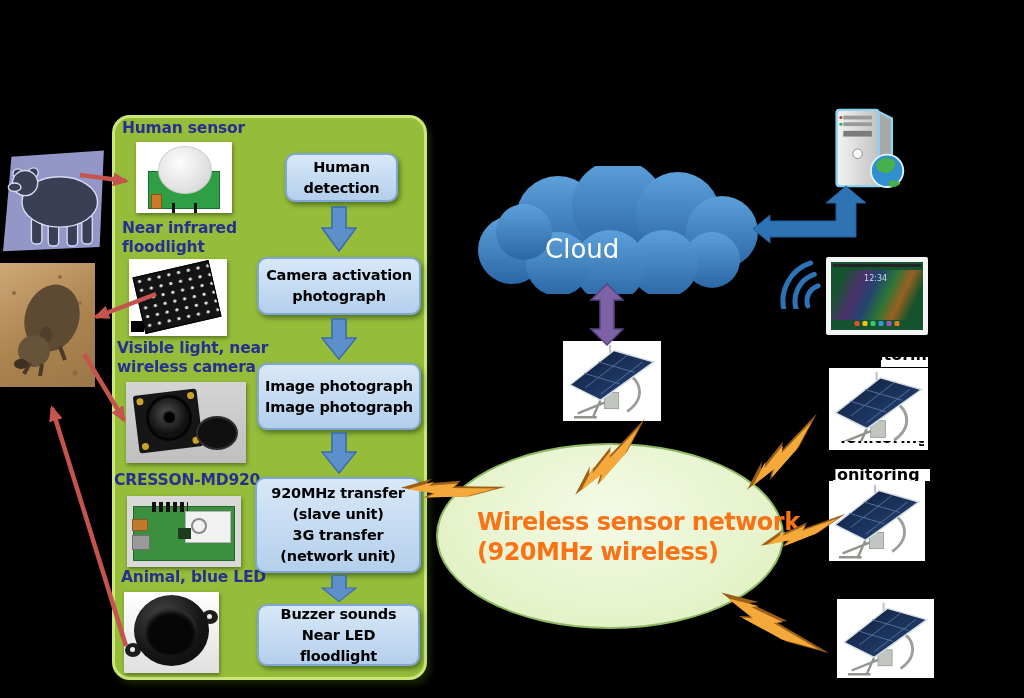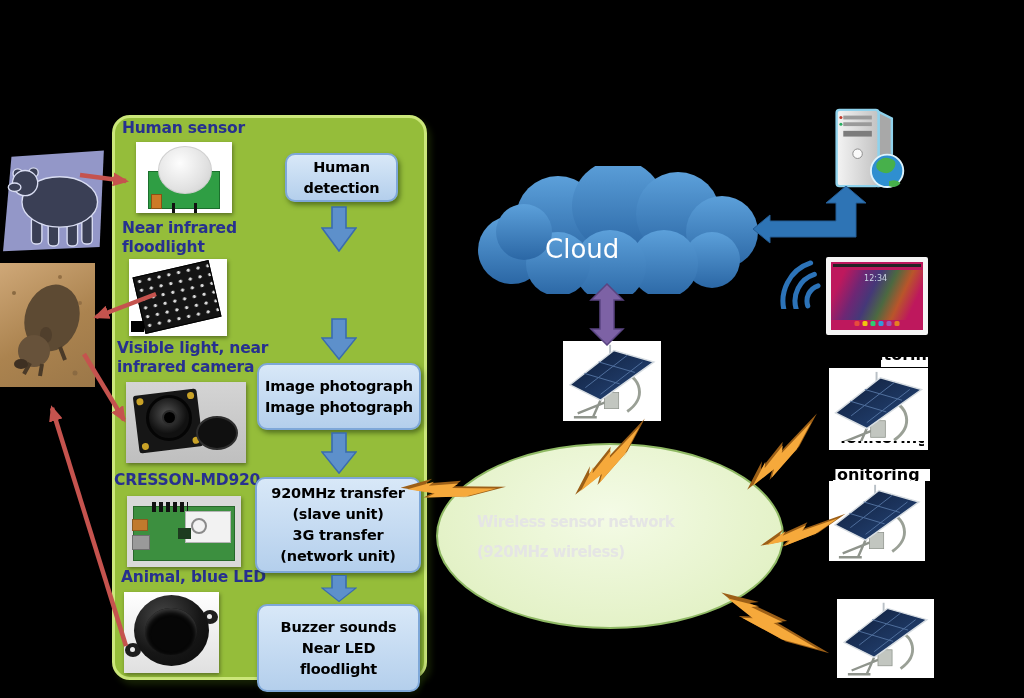--- a/index.html
+++ b/index.html
@@ -17,35 +17,35 @@
   .fbox{position:absolute;background:linear-gradient(#d8e8f8,#b4cfec);border:2px solid #7ea7d8;
     border-radius:10px;box-sizing:border-box;color:#000;font-weight:bold;font-size:14.5px;line-height:21px;
     text-align:center;display:flex;flex-direction:column;justify-content:center;
     box-shadow:2px 3px 5px rgba(20,40,5,.5);letter-spacing:-0.2px;z-index:4;}
   .fbox span{display:block;}
   .flowarrow{position:absolute;z-index:5;}
   
   #wsn-ellipse{position:absolute;left:436px;top:443px;width:348px;height:186px;border-radius:50%;
     background:radial-gradient(ellipse at 50% 38%,#f4fbe6 0%,#e4f2c8 70%,#d9ecba 100%);
     border:2.5px solid #8fb964;box-sizing:border-box;box-shadow:3px 4px 8px rgba(0,0,0,.5);z-index:1;}
-  #wsn-text{position:absolute;left:477px;top:507px;z-index:6;color:#e5e5e5;font-weight:bold;
-    font-size:15px;line-height:30px;letter-spacing:-0.5px;}
+  #wsn-text{position:absolute;left:477px;top:507px;z-index:6;color:#f97316;font-weight:bold;
+    font-size:24px;line-height:30px;letter-spacing:-0.5px;}
   #wsn-text span{display:block;}
   
   #cloud-wrap{position:absolute;left:472px;top:166px;width:288px;height:128px;z-index:8;}
   #cloud-label{position:absolute;left:545px;top:206px;width:120px;text-align:left;color:#fff;
     font-size:26px;font-weight:normal;z-index:9;margin-top:28px;}
   
   .fragwrap{position:absolute;background:#fff;overflow:hidden;z-index:22;}
   .fragtext{position:relative;display:inline-block;color:#000;font-weight:bold;font-size:16px;white-space:nowrap;}
   #frag-system{position:absolute;left:776px;top:643px;color:#000;font-weight:bold;font-size:28px;
     letter-spacing:-0.5px;z-index:24;}
   
   #tablet{position:absolute;left:826px;top:257px;width:92px;height:68px;border:5px solid #f5f5f5;
-    background:#be185d;border-radius:2px;z-index:10;}
+    background:#14532d;border-radius:2px;z-index:10;}
   #tablet .aurora{position:absolute;left:0;top:8px;right:0;bottom:10px;
     background:linear-gradient(115deg,rgba(0,0,0,0) 12%,#5a2a7a 30%,#27407f 44%,#2f7d3a 58%,#b8641e 72%,rgba(0,0,0,0) 86%);
     opacity:.8;}
   #tablet .statusbar{position:absolute;left:2px;top:2px;right:2px;height:3px;background:#242424;}
   #tablet .clock{position:absolute;left:36%;top:17%;color:#cdd6e6;font-size:8px;}
   #tablet .dock{position:absolute;bottom:4px;left:50%;transform:translateX(-50%);display:flex;gap:3px;}
   #tablet .dock i{width:5px;height:5px;border-radius:1.5px;display:block;}
   
   .pir-pcb{position:absolute;left:13%;right:13%;bottom:5%;height:52%;background:#2f9e44;border:1px solid #1b6f2d;}
   .pir-dome{position:absolute;left:22px;top:4px;width:52px;height:46px;border-radius:50%;
@@ -91,21 +91,21 @@
 
   <div class="lbl" style="left:122px;top:119px;">
     <span>Human sensor</span>
   </div>
   <div class="lbl" style="left:122px;top:219px;">
     <span>Near infrared</span>
     <span>floodlight</span>
   </div>
   <div class="lbl" style="left:117px;top:339px;">
     <span>Visible light, near</span>
-    <span>infrared camera</span>
+    <span>wireless camera</span>
   </div>
   <div class="lbl" style="left:114px;top:471px;">
     <span>CRESSON-MD920</span>
   </div>
   <div class="lbl" style="left:121px;top:568px;">
     <span>Animal, blue LED</span>
   </div>
 
   <div class="tile" style="left:136px;top:142px;width:96px;height:71px;">
     <div class="pir-pcb"></div>
@@ -153,31 +153,35 @@
         <i></i>
       </div>
     <div class="bz-body"></div>
     <div class="bz-inner"></div>
   </div>
 
   <div class="fbox" style="left:285px;top:153px;width:113px;height:49px;">
     <span>Human</span>
     <span>detection</span>
   </div>
+  <div class="fbox" style="left:257px;top:257px;width:164px;height:58px;">
+    <span>Camera activation</span>
+    <span>photograph</span>
+  </div>
   <div class="fbox" style="left:257px;top:363px;width:164px;height:67px;">
     <span>Image photograph</span>
     <span>Image photograph</span>
   </div>
   <div class="fbox" style="left:255px;top:477px;width:166px;height:96px;">
     <span>920MHz transfer</span>
     <span>(slave unit)</span>
     <span>3G transfer</span>
     <span>(network unit)</span>
   </div>
-  <div class="fbox" style="left:257px;top:604px;width:163px;height:88px;">
+  <div class="fbox" style="left:257px;top:604px;width:163px;height:62px;">
     <span>Buzzer sounds</span>
     <span>Near LED</span>
     <span>floodlight</span>
   </div>
 
   <svg class="flowarrow" style="left:321px;top:206px;" width="36" height="46" viewBox="0 0 36 46">
     <path d="M11,1 h14 v21 h10 L18,45 L1,22 h10 Z" fill="#5d90cb" stroke="#3a6cae" stroke-width="1.6"></path>
     </svg>
   <svg class="flowarrow" style="left:321px;top:318px;" width="36" height="42" viewBox="0 0 36 46" preserveAspectRatio="none">
     <path d="M11,1 h14 v21 h10 L18,45 L1,22 h10 Z" fill="#5d90cb" stroke="#3a6cae" stroke-width="1.6"></path>

